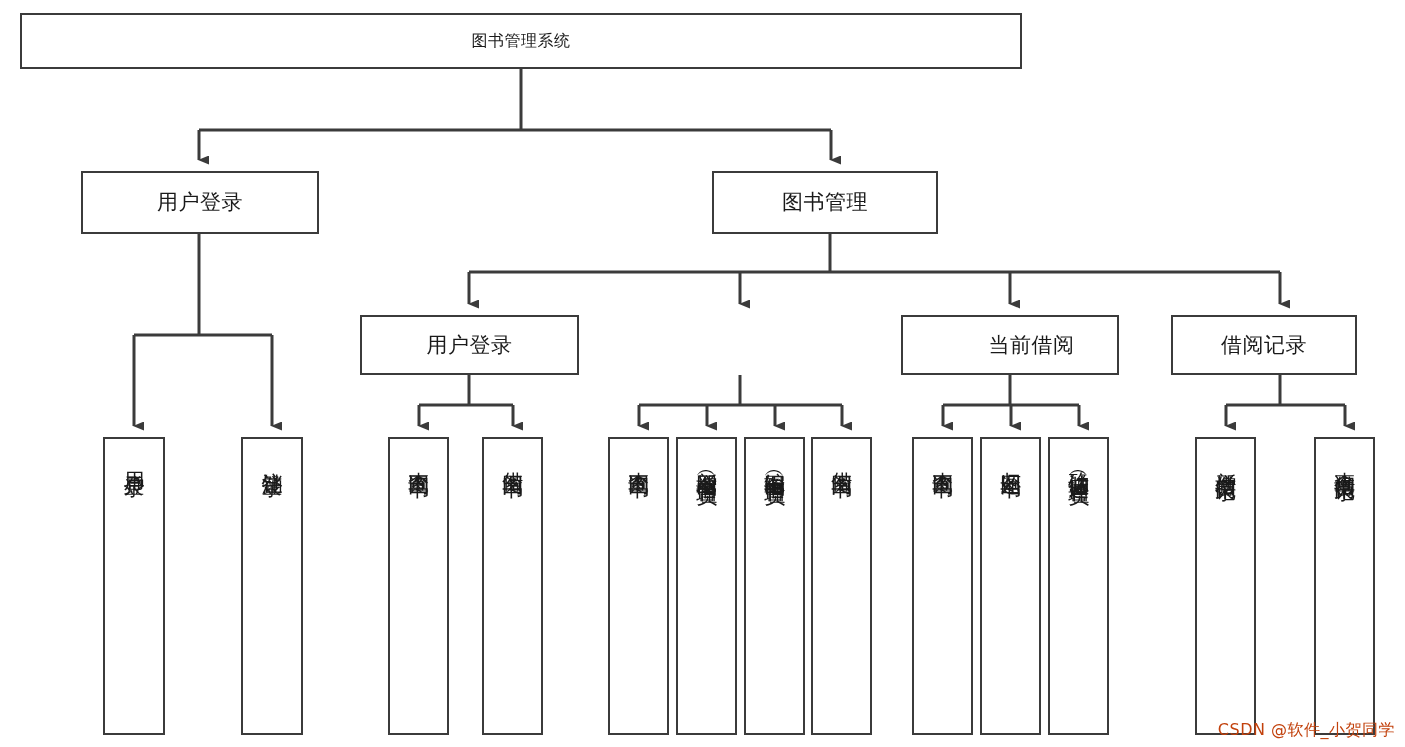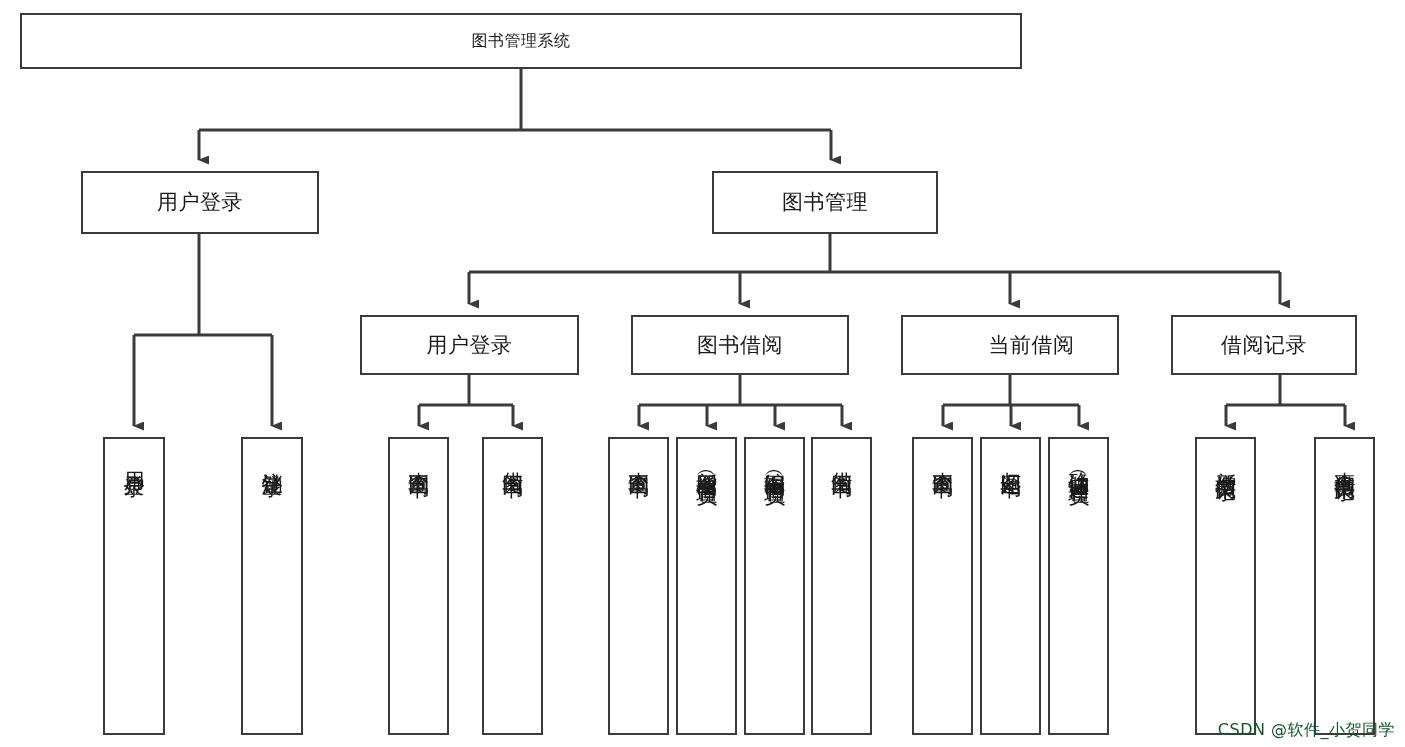--- a/index.html
+++ b/index.html
@@ -61,21 +61,21 @@
     font-size: 21px;
     line-height: 1.25;
     letter-spacing: 2px;
     max-height: 272px;
   }
   #watermark {
     position: absolute;
     right: 10px;
     bottom: 6px;
     font-size: 16px;
-    color: #14532d;
+    color: #c2410c;
     letter-spacing: 0.5px;
     z-index: 5;
     white-space: nowrap;
   }
 </style>
 </head>
 <body>
 
 <div id="diagram-root">
 
@@ -136,23 +136,20 @@
   <div class="node horizontal" style="left:81px; top:171px; width:238px; height:63px;">
     <span class="node-label">用户登录</span>
   </div>
   <div class="node horizontal" style="left:712px; top:171px; width:226px; height:63px;">
     <span class="node-label">图书管理</span>
   </div>
 
   <div class="node horizontal" style="left:360px; top:315px; width:219px; height:60px;">
     <span class="node-label">用户登录</span>
   </div>
-  <div class="node horizontal" style="left:631px; top:315px; width:218px; height:60px;">
-    <span class="node-label">图书借阅</span>
-  </div>
   <div class="node horizontal" style="left:901px; top:315px; width:218px; height:60px;padding-left:43px;">
     <span class="node-label">当前借阅</span>
   </div>
   <div class="node horizontal" style="left:1171px; top:315px; width:186px; height:60px;">
     <span class="node-label">借阅记录</span>
   </div>
 
   <div class="node vertical" style="left:103px; top:437px; width:62px; height:298px;">
     <span class="node-label">用户登录</span>
   </div>

